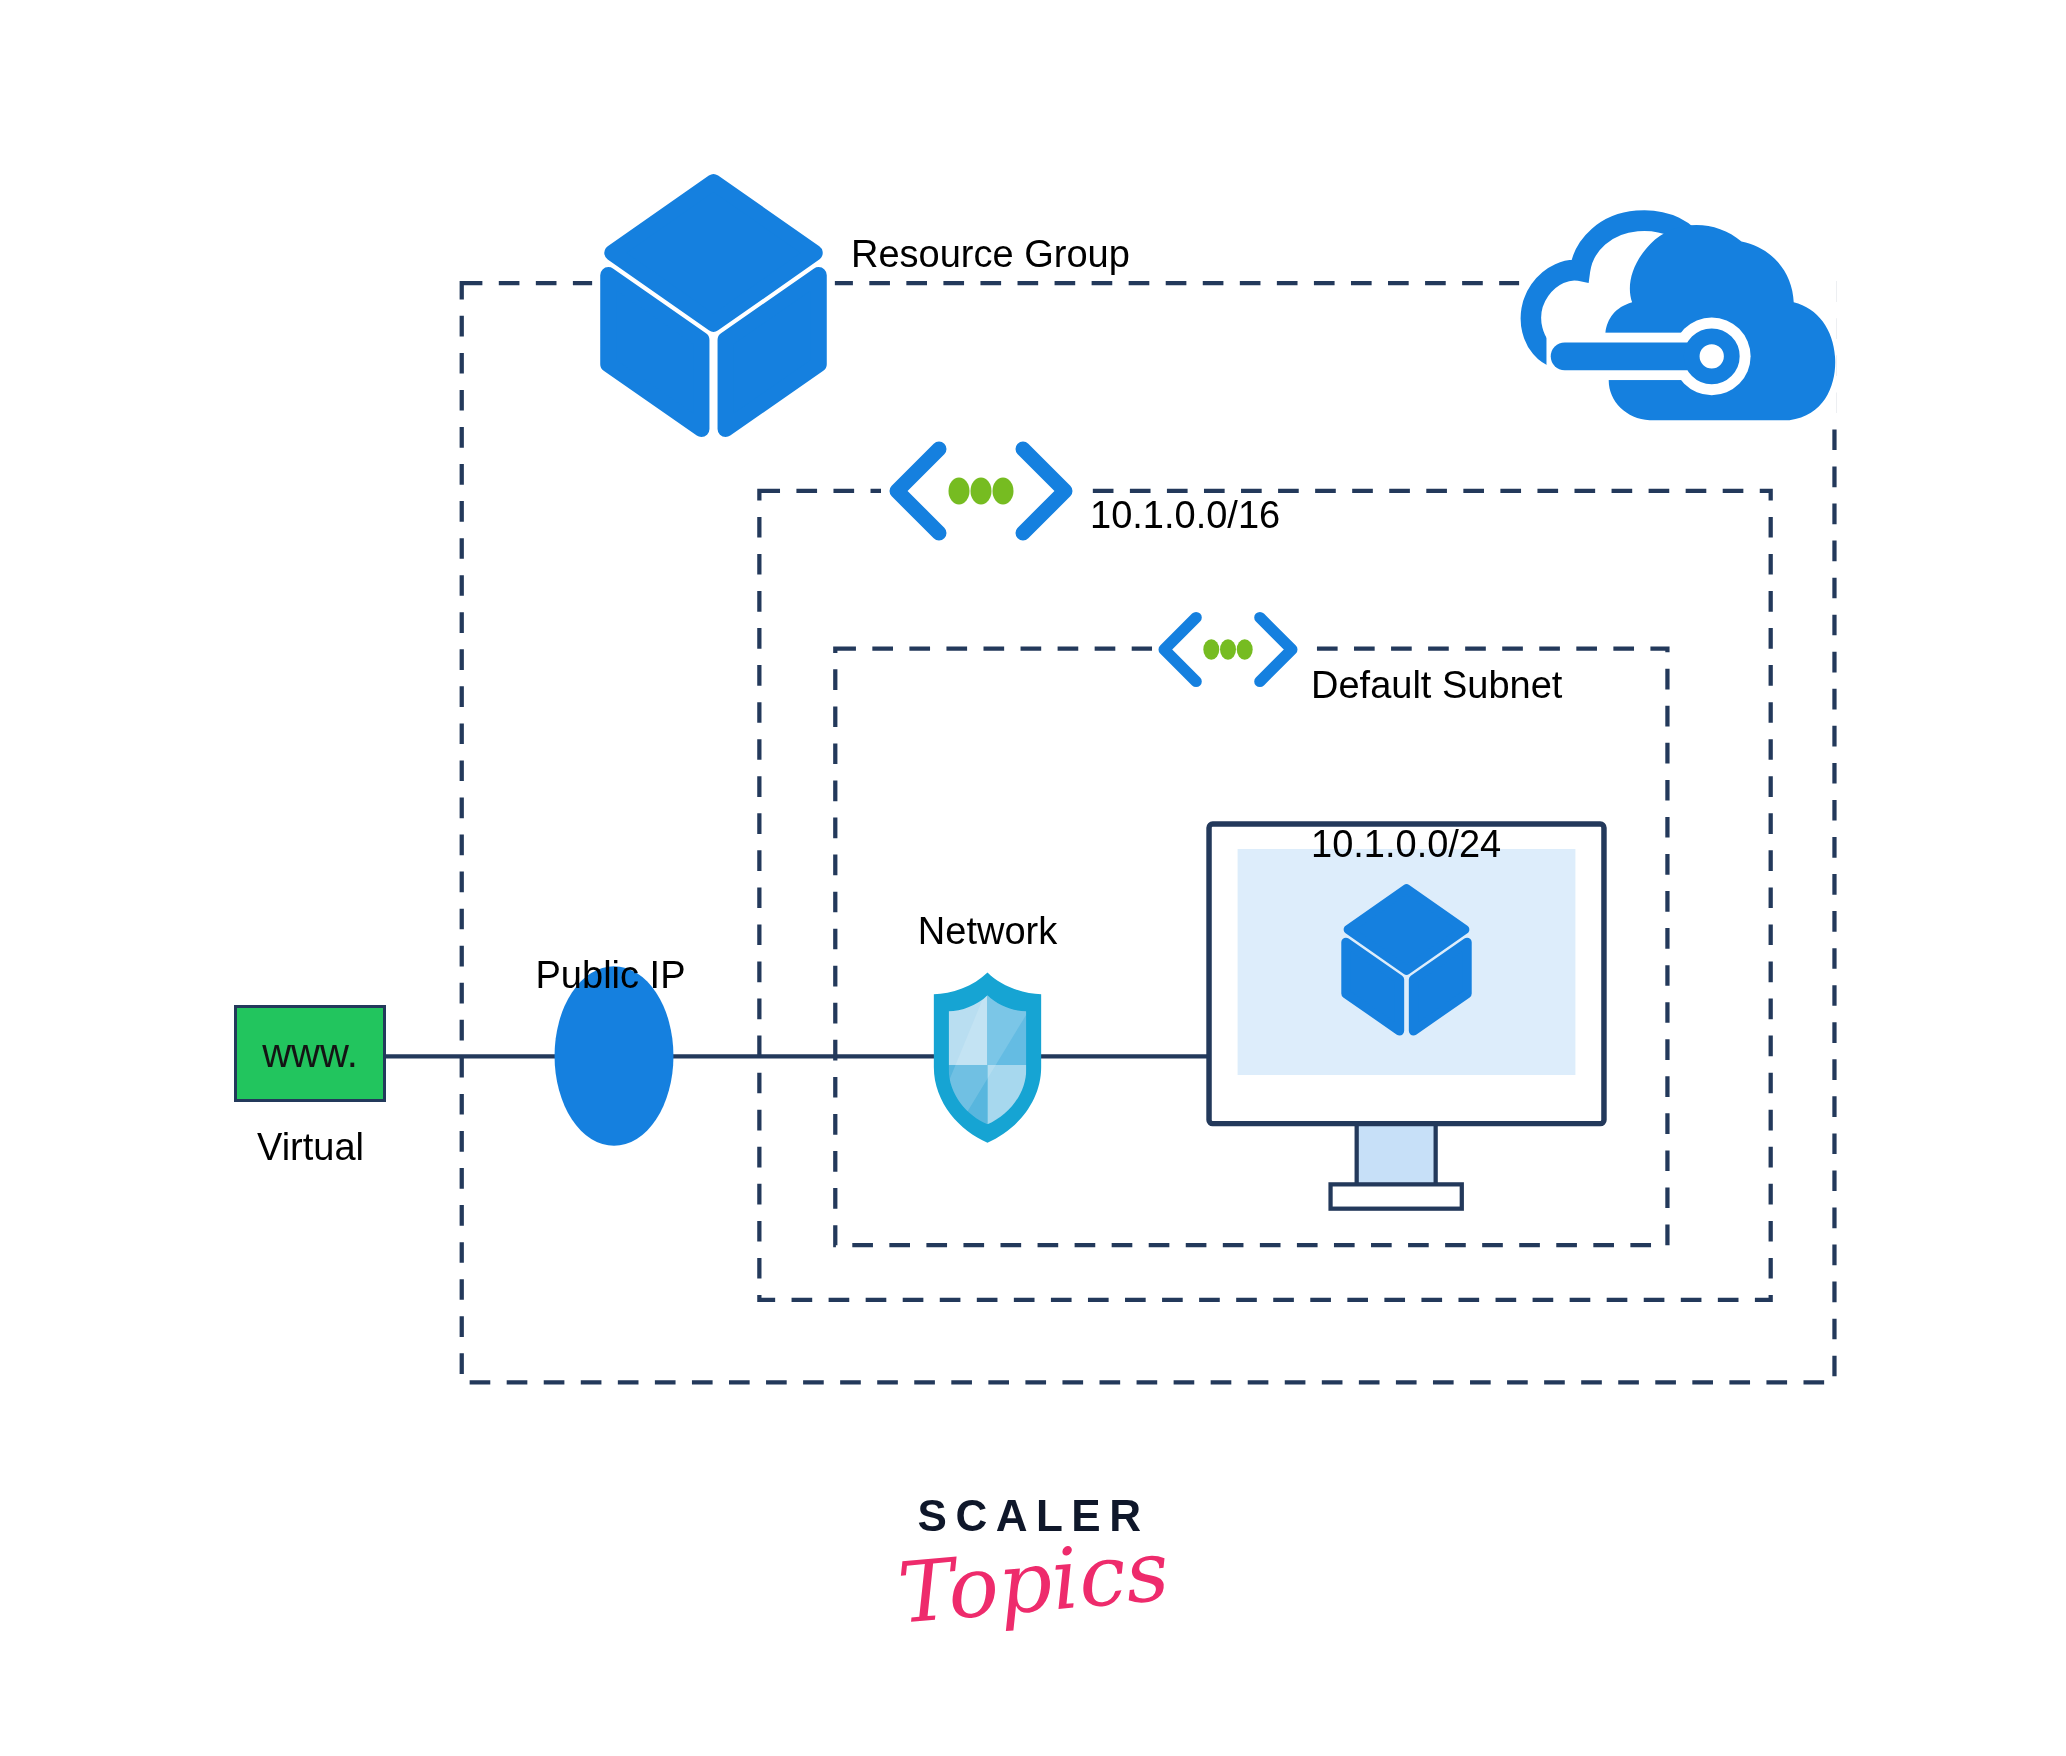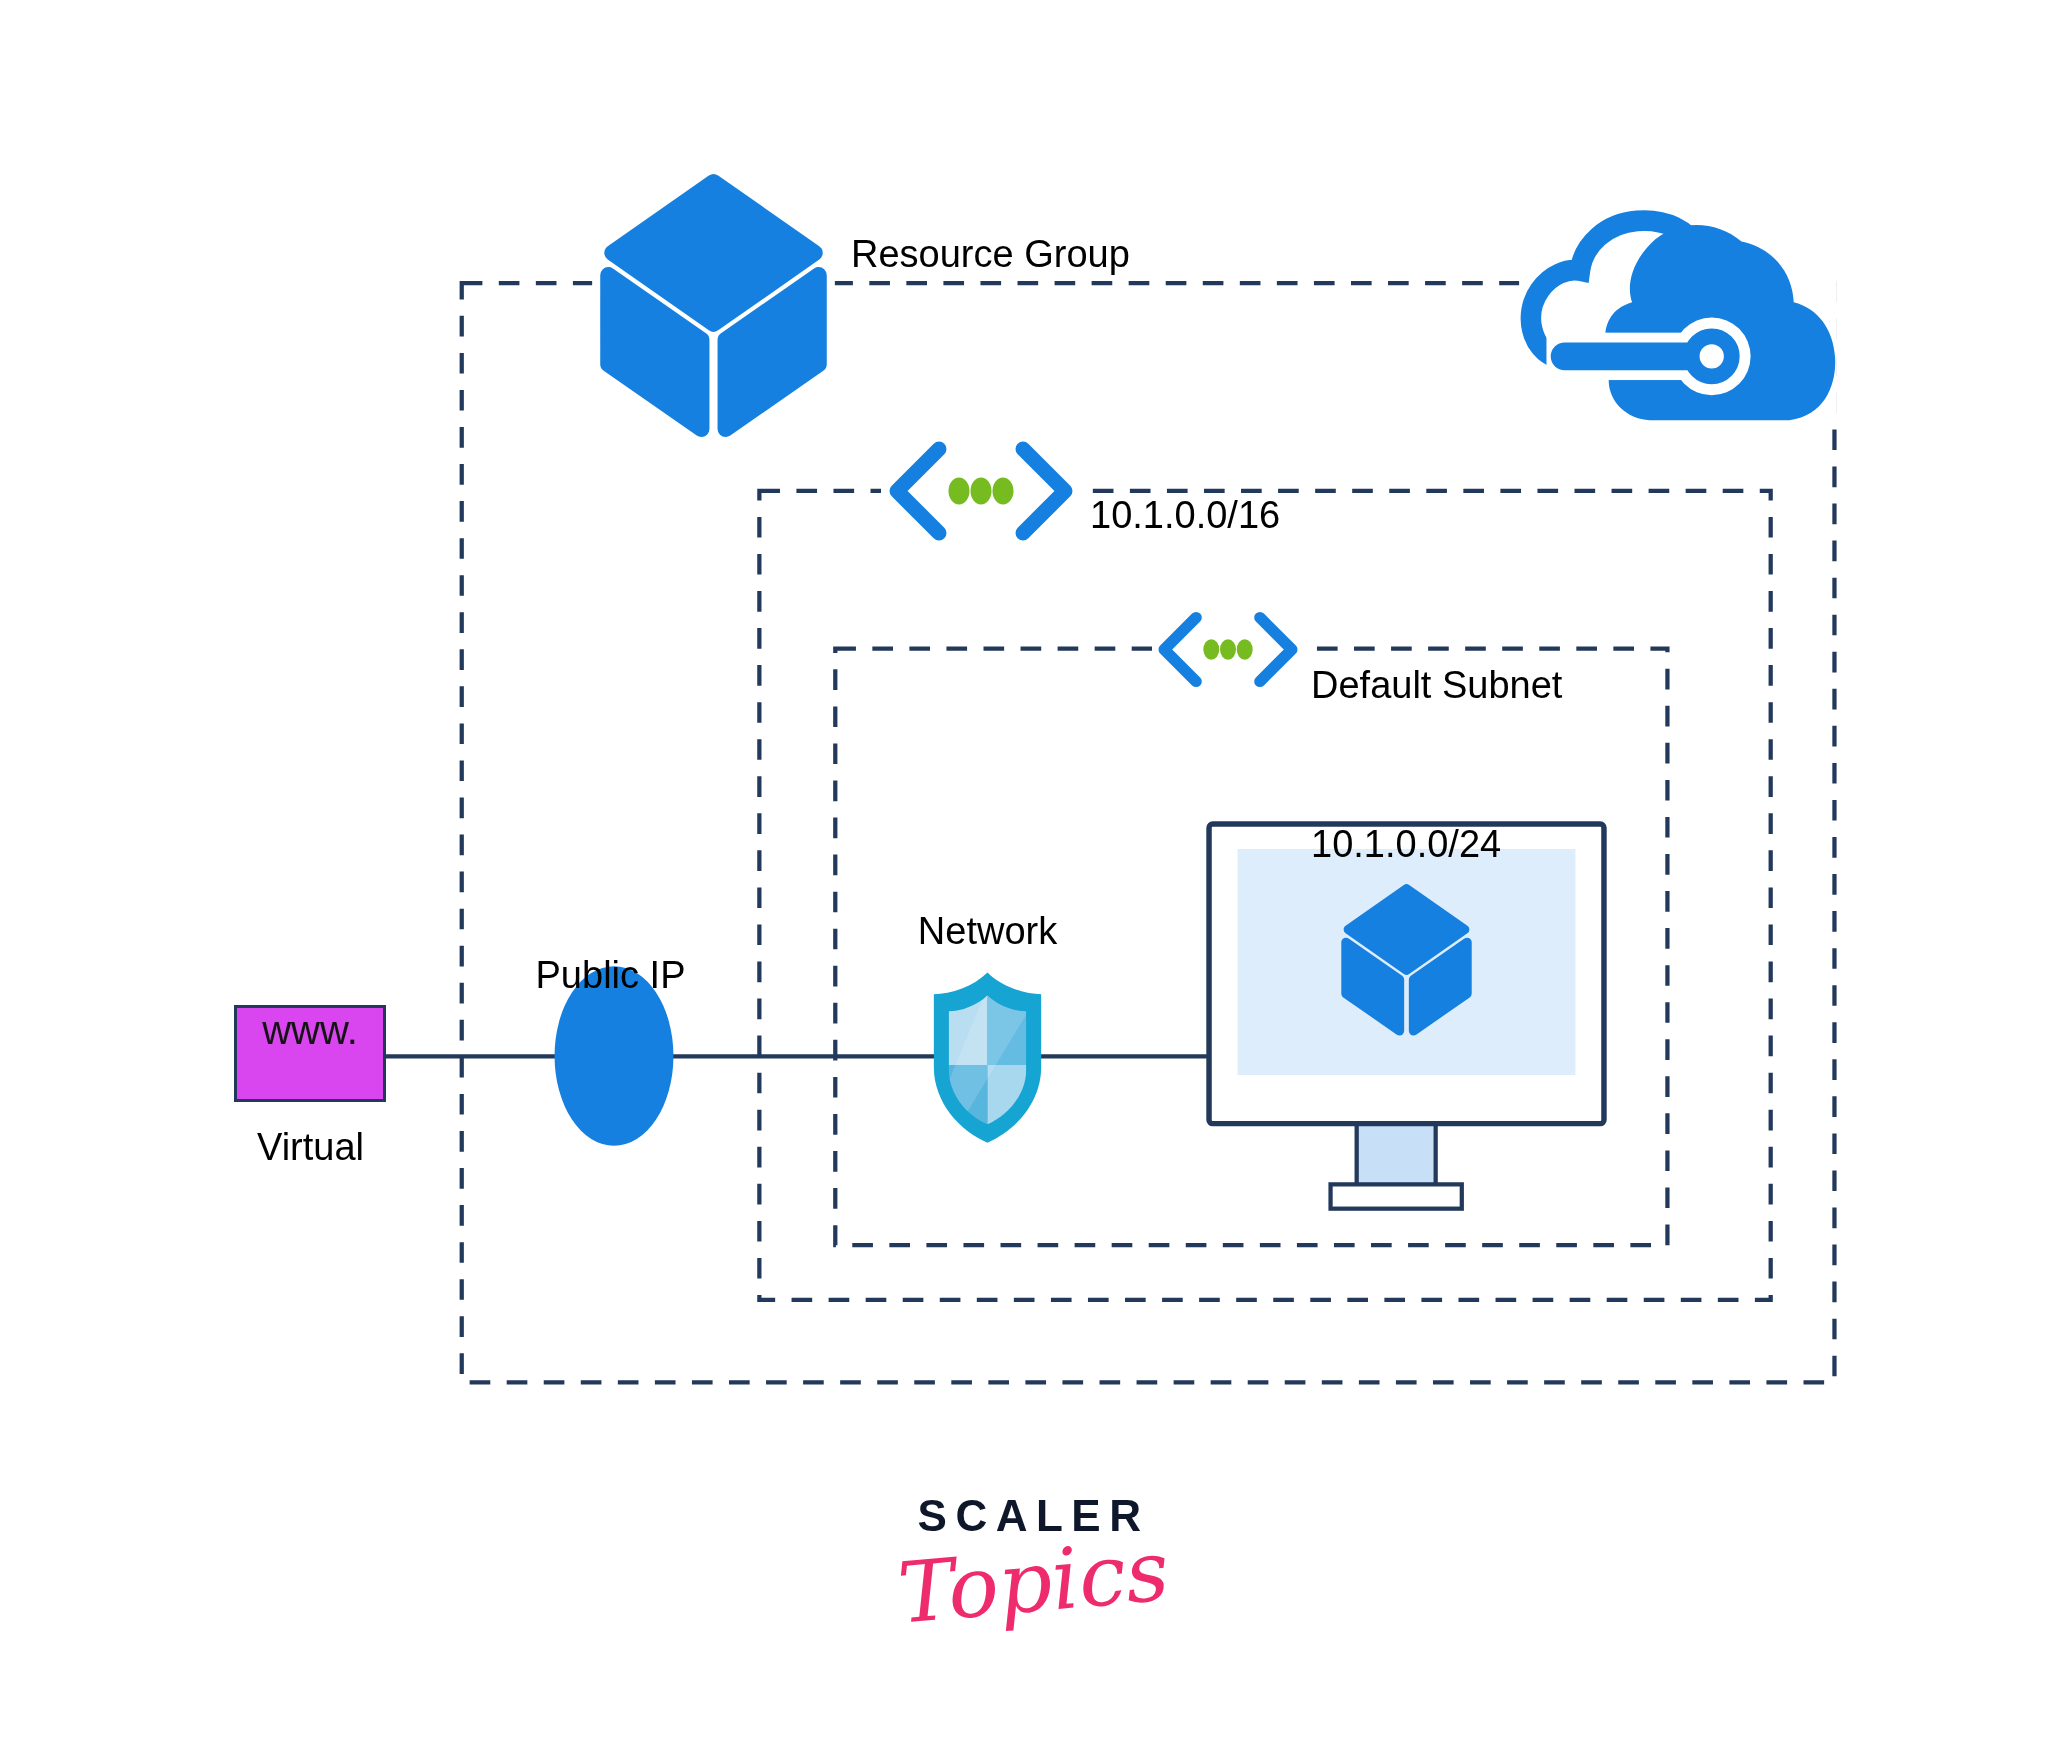--- a/index.html
+++ b/index.html
@@ -20,22 +20,22 @@
     color:#000000;
     white-space:pre;
   }
   .center{text-align:center;}
   #rg-label{left:851px;top:232px;line-height:44px;}
   #vnet-label{left:1090px;top:383px;}
   #subnet-label{left:1311px;top:553px;}
   #publicip-label{left:428px;top:843px;width:365px;}
   #www-box{
     position:absolute;left:234px;top:1005px;width:152px;height:97px;
-    border:3px solid #23395B;box-sizing:border-box;background:#d946ef;
-    display:flex;justify-content:center;
+    border:3px solid #23395B;box-sizing:border-box;background:#22c55e;
+    display:flex;align-items:center;justify-content:center;
     font-size:40px;
   }
   #internet-label{left:204px;top:1125px;width:213px;line-height:44px;}
   #nsg-label{left:805px;top:801px;width:365px;line-height:52px;}
   #logo{position:absolute;left:851px;top:1491px;width:365px;text-align:center;}
   #logo-brand{
     font-size:44px;font-weight:bold;letter-spacing:8.5px;
     color:#0f172a;
   }
   #logo-sub{

